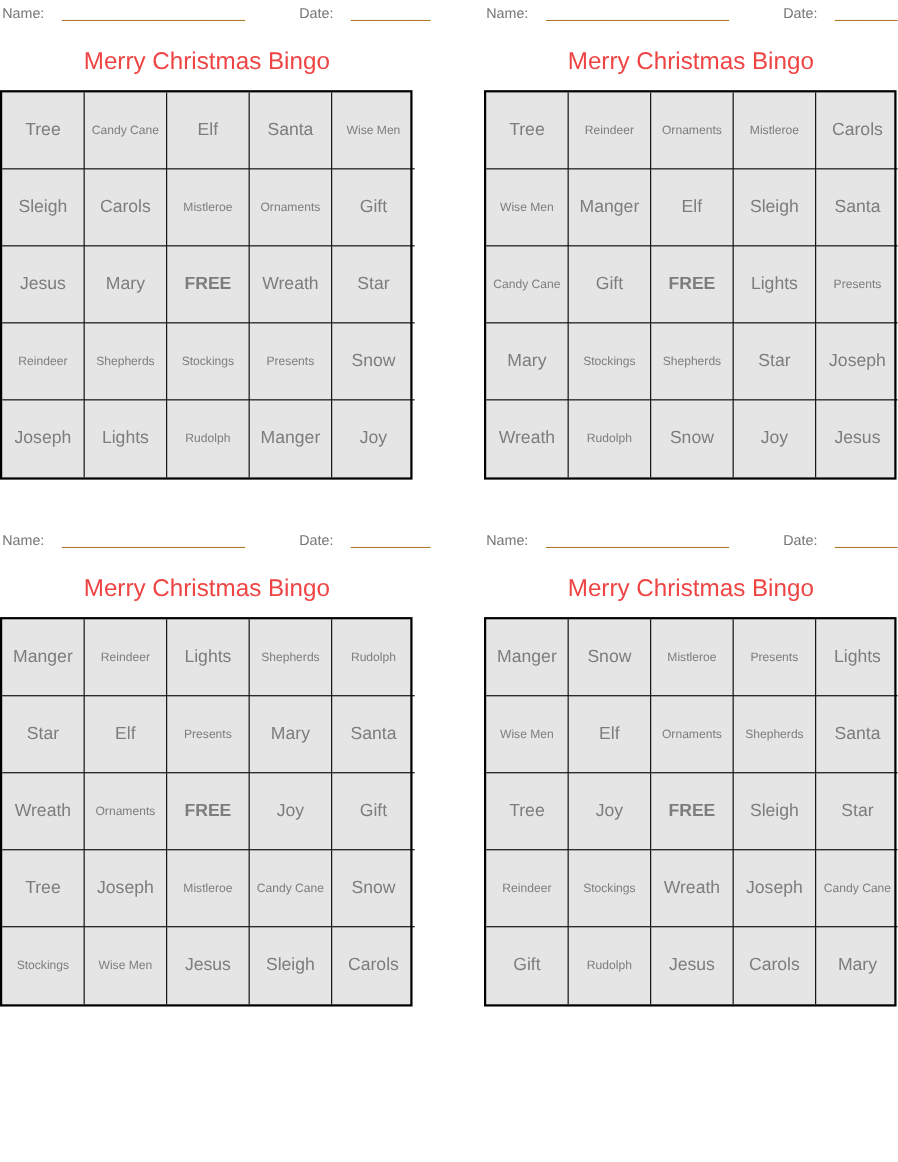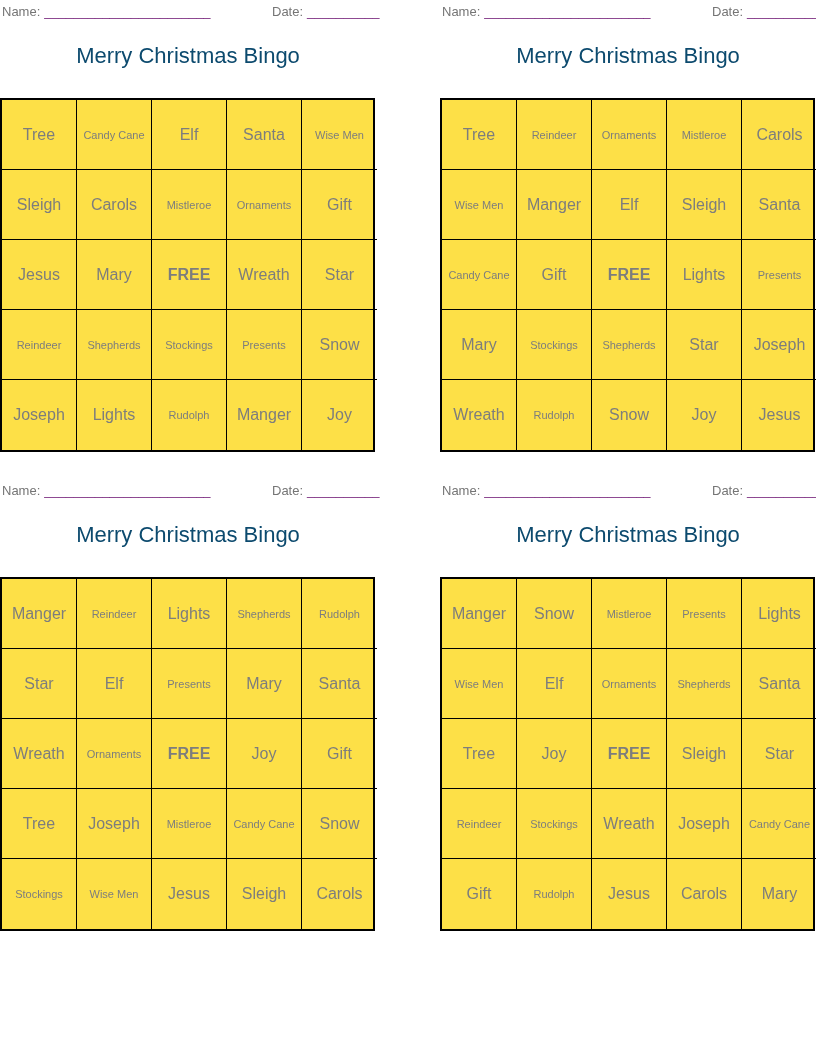--- a/index.html
+++ b/index.html
@@ -5,27 +5,27 @@
   html,body{margin:0;padding:0;background:#ffffff;}
   body{width:816px;height:1056px;position:relative;overflow:hidden;
        font-family:"Liberation Sans",sans-serif;}
   .card{position:absolute;width:376px;}
   .card.tl{left:0;top:0;}
   .card.tr{left:440px;top:0;}
   .card.bl{left:0;top:479px;}
   .card.br{left:440px;top:479px;}
   .hdr{position:relative;height:17px;padding-top:4px;padding-left:2px;
        font-size:13px;color:#757575;white-space:nowrap;}
-  .hdr .line{letter-spacing:0;margin-left:4px;color:#701a75;}
+  .hdr .line{letter-spacing:0;margin-left:16px;color:#a16207;}
   .hdr .date{position:absolute;left:272px;top:4px;}
   .title{margin-top:23px;height:23px;line-height:23px;text-align:center;
-         font-size:22px;color:#0c4a6e;}
-  .grid{margin-top:31px;width:375px;border:2px solid #000000;
+         font-size:22px;color:#ef4444;}
+  .grid{margin-top:15px;width:375px;border:2px solid #000000;
         display:grid;grid-template-columns:repeat(5,75px);grid-auto-rows:70px;
-        box-sizing:border-box;background:#fde047;}
+        box-sizing:border-box;background:#e5e5e5;}
   .c{box-sizing:border-box;border-right:1px solid #000000;border-bottom:1px solid #000000;
      display:flex;align-items:center;justify-content:center;text-align:center;
      color:#7d7d7d;font-size:16px;overflow:hidden;padding:1px;}
   .c:nth-child(5n){border-right:none;}
   .c:nth-child(n+21){border-bottom:none;}
   .c.small{font-size:11px;text-align:center;}
   .c.free{font-weight:bold;}
 </style>
 </head>
 <body>

